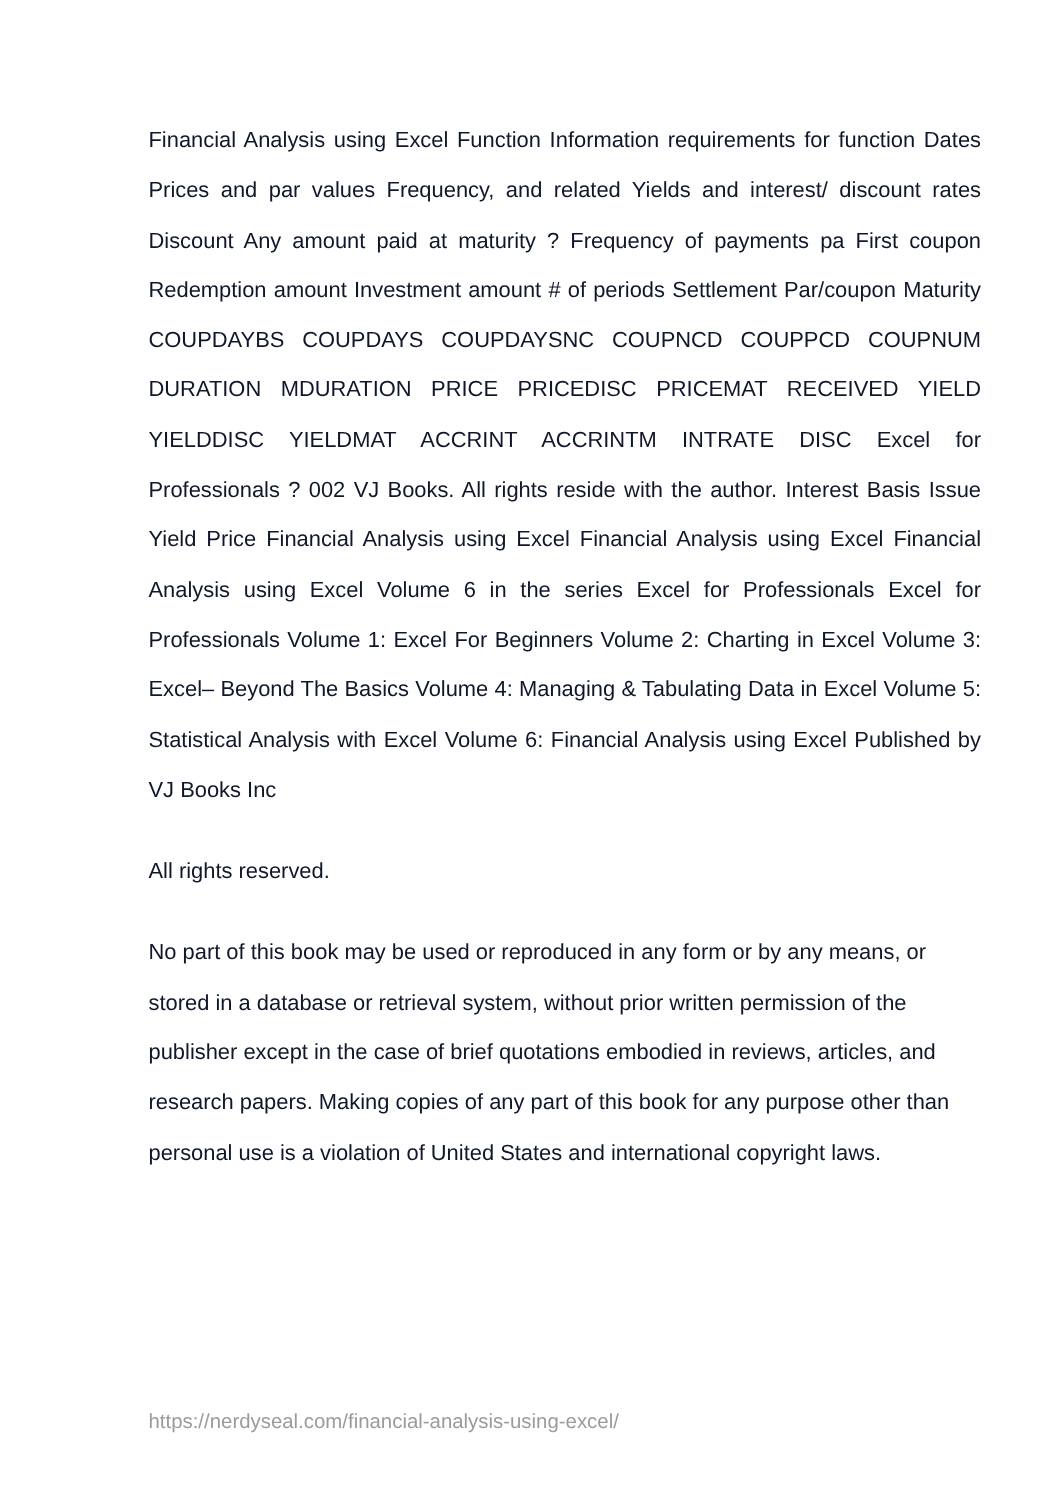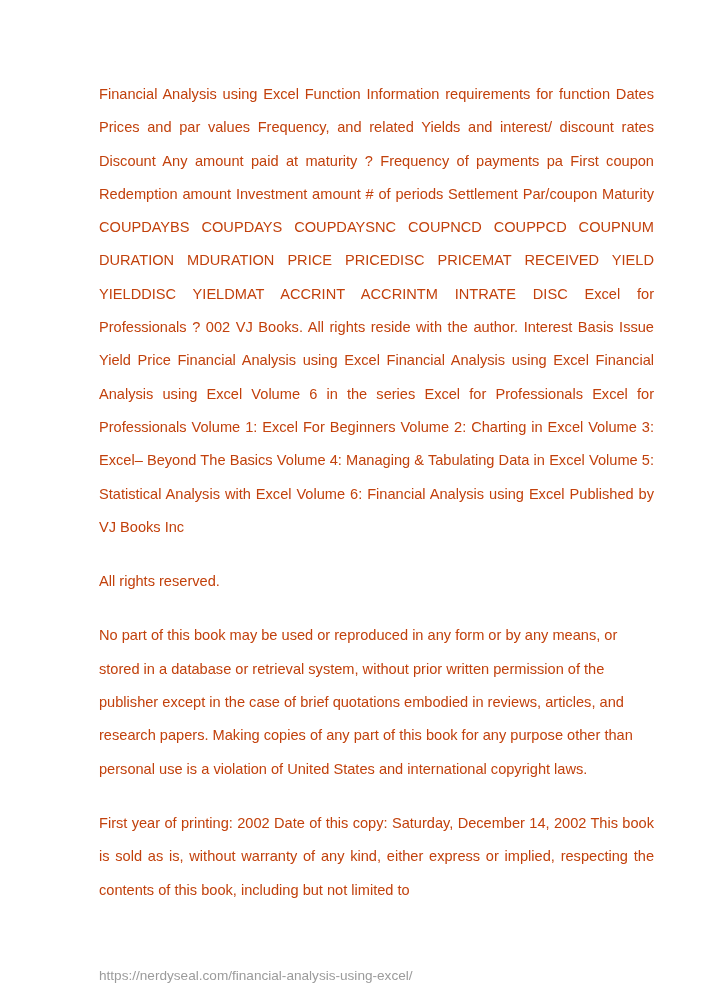--- a/index.html
+++ b/index.html
@@ -43,52 +43,50 @@
   .content {
     position: absolute;
     top: 78px;
     left: 99px;
     width: 555px;
   }
   p {
     margin: 0 0 21px 0;
     font-size: 14.6px;
     line-height: 33.3px;
-    color: #c2410c;
+    color: #0f172a;
   }
   p.justify {
     text-align: justify;
     text-justify: inter-word;
   }
   p.left { text-align: left; margin-top: 20px; }
   p:last-child { margin-bottom: 0; }
 
   
   .page-footer {
     position: absolute;
     left: 99px;
     top: 938px;
     width: 560px;
     font-size: 13.6px;
     line-height: 20px;
     color: #9b9b9b;
     white-space: nowrap;
-    margin-top: 28px;
   }
 </style>
 </head>
 <body>
 
 <div class="page">
 
 
   <div class="content">
     <p class="justify">Financial Analysis using Excel Function Information requirements for function Dates Prices and par values Frequency, and related Yields and interest/ discount rates Discount Any amount paid at maturity ? Frequency of payments pa First coupon Redemption amount Investment amount # of periods Settlement Par/coupon Maturity COUPDAYBS COUPDAYS COUPDAYSNC COUPNCD COUPPCD COUPNUM DURATION MDURATION PRICE PRICEDISC PRICEMAT RECEIVED YIELD YIELDDISC YIELDMAT ACCRINT ACCRINTM INTRATE DISC Excel for Professionals ? 002 VJ Books. All rights reside with the author. Interest Basis Issue Yield Price Financial Analysis using Excel Financial Analysis using Excel Financial Analysis using Excel Volume 6 in the series Excel for Professionals Excel for Professionals Volume 1: Excel For Beginners Volume 2: Charting in Excel Volume 3: Excel– Beyond The Basics Volume 4: Managing &amp; Tabulating Data in Excel Volume 5: Statistical Analysis with Excel Volume 6: Financial Analysis using Excel Published by VJ Books Inc</p>
     <p class="left">All rights reserved.</p>
     <p class="left">No part of this book may be used or reproduced in any form or by any means, or stored in a database or retrieval system, without prior written permission of the publisher except in the case of brief quotations embodied in reviews, articles, and research papers. Making copies of any part of this book for any purpose other than personal use is a violation of United States and international copyright laws.</p>
-    <p class="justify">First year of printing: 2002 Date of this copy: Saturday, December 14, 2002 This book is sold as is, without warranty of any kind, either express or implied, respecting the contents of this book, including but not limited to</p>
   </div>
 
   <div class="page-footer">
     <span>https://nerdyseal.com/financial-analysis-using-excel/</span>
   </div>
 
 </div>
 
 </body></html>

